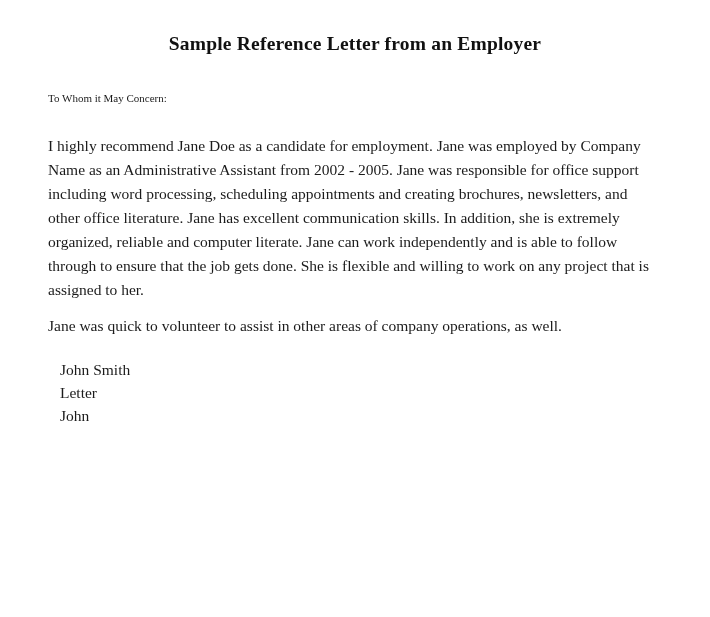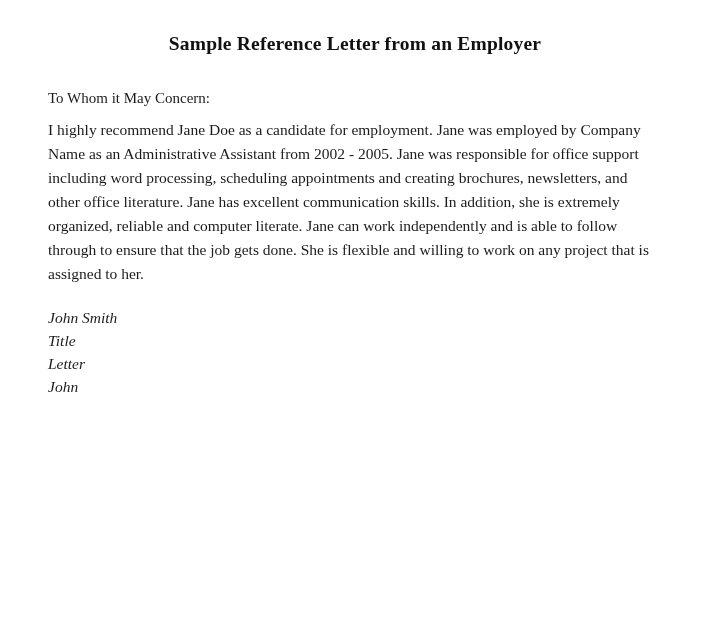--- a/index.html
+++ b/index.html
@@ -22,66 +22,65 @@
     margin: 0;
     text-align: center;
     font-size: 19.5px;
     line-height: 28px;
     font-weight: bold;
     letter-spacing: 0.2px;
     color: #111111;
   }
   .salutation {
     margin: 28px 0 0 0;
-    font-size: 15px;
+    font-size: 11px;
     line-height: 24px;
   }
   .para {
     margin: 24px 0 0 0;
     font-size: 15.5px;
     line-height: 24px;
     text-align: left;
   }
   .para.first {
-    margin-top: 8px;
+    margin-top: 24px;
     font-family: Liberation Serif, serif;
   }
   .para.second {
     margin-top: 12px;
   }
   .closing {
     margin: 24px 0 0 0;
     font-size: 15.5px;
     line-height: 24px;
   }
   .signature-block {
-    margin: 20px 0 0 0;
+    margin: 20px 0 0 12px;
     font-size: 15.5px;
     line-height: 23px;
-    font-style: italic;
   }
   .signature-line {
     margin: 0;
   }
 </style>
 </head>
 <body>
 
 <div class="page">
 
   <h1 class="doc-title">Sample Reference Letter from an Employer</h1>
 
   <p class="salutation">To Whom it May Concern:</p>
 
   <p class="para first">I highly recommend Jane Doe as a candidate for employment. Jane was employed by Company Name as an Administrative Assistant from 2002 - 2005. Jane was responsible for office support including word processing, scheduling appointments and creating brochures, newsletters, and other office literature. Jane has excellent communication skills. In addition, she is extremely organized, reliable and computer literate. Jane can work independently and is able to follow through to ensure that the job gets done. She is flexible and willing to work on any project that is assigned to her.</p>
 
+  <p class="para second">Jane was quick to volunteer to assist in other areas of company operations, as well.</p>
 
 
 
   <div class="signature-block">
     <p class="signature-line">John Smith</p>
-    <p class="signature-line">Title</p>
     <p class="signature-line">Letter</p>
     <p class="signature-line">John</p>
 
   </div>
 
 </div>
 
 </body></html>

